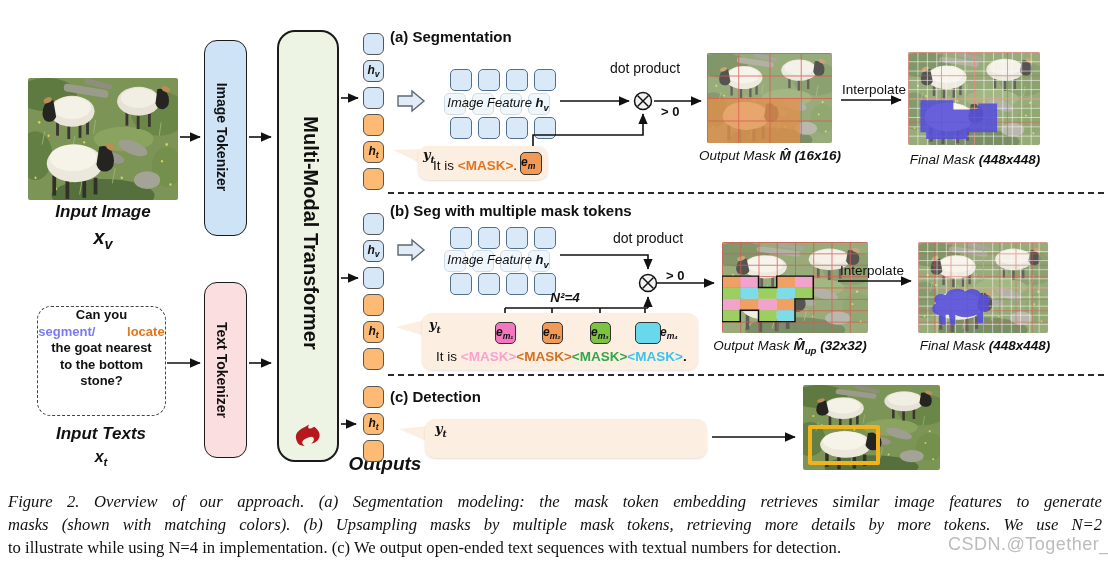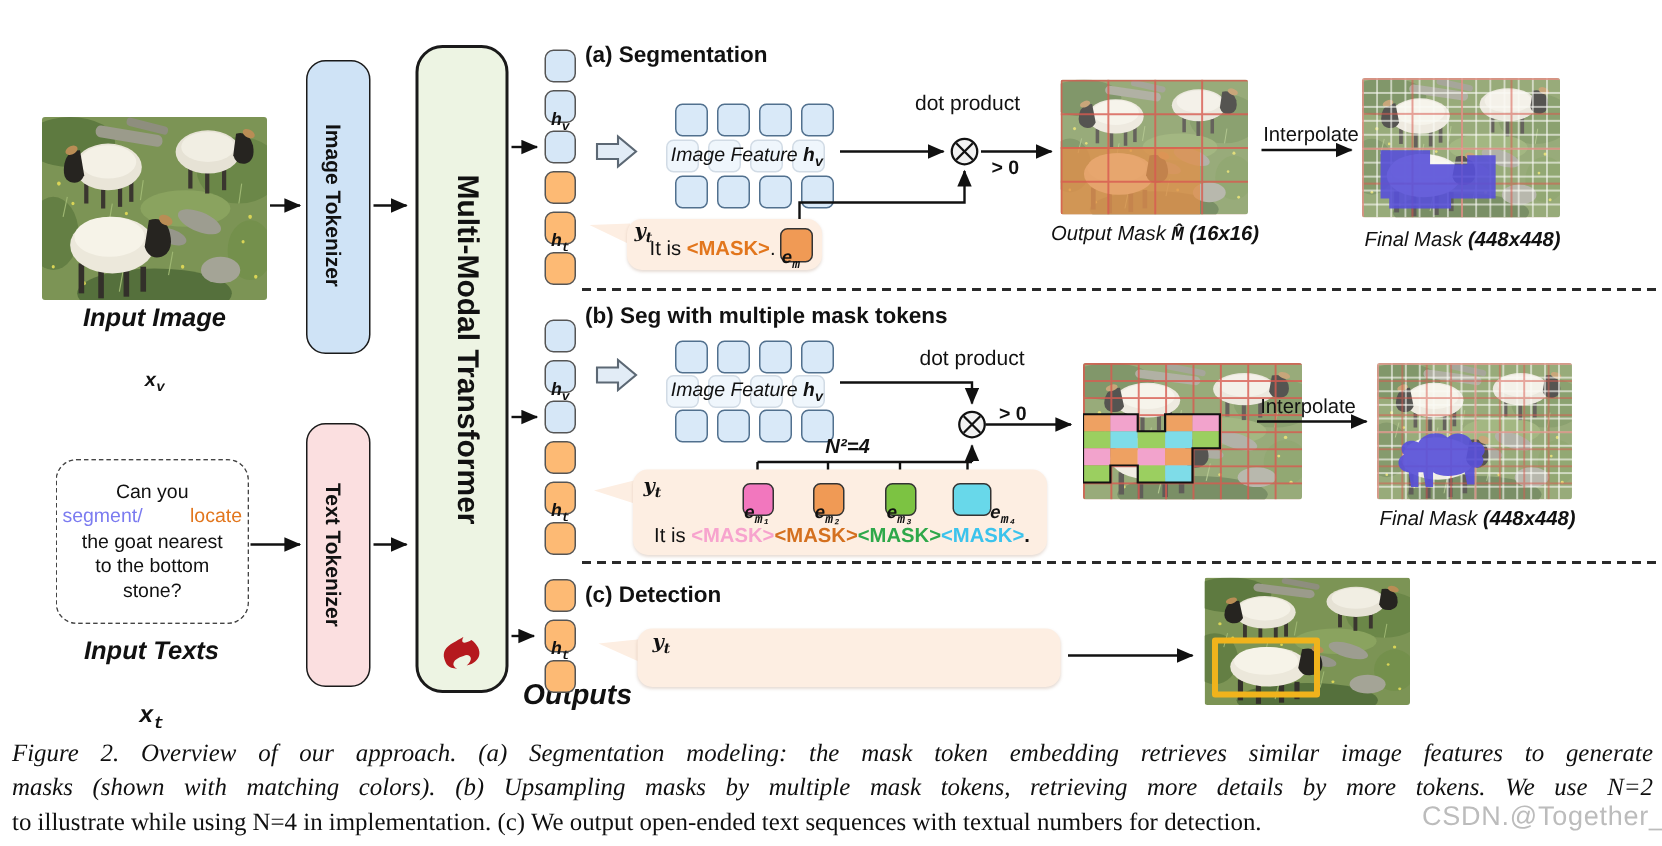--- a/index.html
+++ b/index.html
@@ -13,21 +13,21 @@
   .txttok{left:204px;top:282px;width:43px;height:176px;background:#fbdfe0;border-width:1.8px;border-radius:13px;}
   .vtext{position:absolute;transform-origin:0 0;transform:rotate(90deg);text-align:center;
          font-weight:bold;white-space:nowrap;}
   .vt-transformer{top:34px;left:339px;width:398px;height:56px;line-height:56px;font-size:20px;}
   .vt-tok{font-size:14px;}
   
   .tok{position:absolute;width:21px;height:22px;box-sizing:border-box;border:1.4px solid #555;
        border-radius:6px;display:flex;align-items:center;justify-content:center;}
   .tok.blue{background:#d6e7f7;}
   .tok.pink{background:#fdba74;text-align:center;}
-  .math{font-family:Liberation Mono, monospace;font-style:italic;font-weight:bold;margin-top:20px;}
+  .math{font-family:Liberation Sans, sans-serif;font-style:italic;font-weight:bold;}
   .tok .math{font-size:12px;}
   sub{font-size:0.72em;}
   
   .fbox{position:absolute;width:22px;height:22px;box-sizing:border-box;border:1.5px solid #51708e;
         border-radius:5px;background:#d9e9f8;}
   .fbox.ghost{opacity:.4;border-color:#8fa8c0;}
   .featlbl{position:absolute;font-style:italic;font-size:13px;text-align:center;white-space:nowrap;}
   
   .pic{position:absolute;overflow:hidden;border-radius:2px;}
   .pic svg.ph{position:absolute;left:0;top:0;width:100%;height:100%;}
@@ -59,22 +59,22 @@
   .em-single{background:var(--em_fill);}
   .em0{background:var(--em_fills0);} .em1{background:var(--em_fills1);}
   .em2{background:var(--em_fills2);} .em3{background:var(--em_fills3);padding-left:24px;}
   .bubtxt{position:absolute;font-size:13.5px;white-space:nowrap;}
   .mask-tag{font-weight:bold;color:var(--mask_tag);}
   .mt0{font-weight:bold;color:var(--mask_tags0);} .mt1{font-weight:bold;color:var(--mask_tags1);}
   .mt2{font-weight:bold;color:var(--mask_tags2);} .mt3{font-weight:bold;color:var(--mask_tags3);}
   .yt{position:absolute;font-family:"DejaVu Serif",serif;font-style:italic;font-weight:bold;font-size:13px;}
   .dash{position:absolute;left:388px;width:716px;border-top:2.5px dashed #2a2a2a;}
   .prompt{position:absolute;left:37px;top:306px;width:129px;height:110px;box-sizing:border-box;
-          border:1.6px dashed #444;border-radius:14px;display:flex;align-items:center;justify-content:center;
-          text-align:center;font-size:13px;line-height:16.5px;font-weight:normal;}
+          border:1.6px dashed #444;border-radius:14px;display:flex;justify-content:center;
+          text-align:center;font-size:13px;line-height:16.5px;font-weight:bold;}
   .seg-word{color:var(--seg);} .loc-word{color:var(--loc);margin-left:28px;}
   .outputs{position:absolute;left:330px;top:453px;width:110px;text-align:center;
            font-weight:bold;font-style:italic;font-size:19px;}
   .caption{position:absolute;left:8px;top:490px;width:1094px;font-family:"Liberation Serif",serif;
            font-size:16.6px;line-height:23px;color:#101010;}
   .cap-j{text-align:justify;text-align-last:justify;font-style:italic;}
   .watermark{position:absolute;left:948px;top:534px;font-size:18px;color:#bcbcbc;letter-spacing:.5px;z-index:7;}
   .wires{position:absolute;left:0;top:0;z-index:5;pointer-events:none;}
 </style>
 </head>
@@ -156,21 +156,21 @@
   </svg>
 
   <div class="pic" style="left:28px;top:78px;width:150px;height:122px">
     <svg class="ph" viewBox="0 0 160 110" preserveAspectRatio="none">
         <use href="#fieldsym"></use>
       </svg>
   </div>
   <div class="io-label" style="left:28px;top:202px;width:150px">
     <span>Input Image</span>
   </div>
-  <div class="io-label math" style="left:28px;top:226px;width:150px;font-size:13px">
+  <div class="io-label math" style="left:28px;top:226px;width:150px;font-size:20px">
     <span>x</span><sub>v</sub>
   </div>
 
   <div class="prompt">
     <div>
       <span>Can you</span><br>
       <span class="seg-word">segment/</span><span class="loc-word"> locate</span><br>
       <span>the goat nearest</span><br>
       <span>to the bottom</span><br>
       <span>stone?</span>
@@ -319,20 +319,23 @@
         <rect x="0" y="68.75" width="20" height="13.75" fill="var(--cells0)"></rect>
         <rect x="20" y="68.75" width="20" height="13.75" fill="var(--cells1)"></rect>
         <rect x="40" y="68.75" width="20" height="13.75" fill="var(--cells0)"></rect>
         <rect x="60" y="68.75" width="20" height="13.75" fill="var(--cells1)"></rect>
         <rect x="0" y="82.5" width="20" height="13.75" fill="var(--cells2)"></rect>
         <rect x="40" y="82.5" width="20" height="13.75" fill="var(--cells2)"></rect>
         <rect x="60" y="82.5" width="20" height="13.75" fill="var(--cells3)"></rect>
       </g>
       <path d="M0 41.25 L40 41.25 L40 55 L60 55 L60 41.25 L100 41.25 L100 68.75 L80 68.75 L80 96.25 L40 96.25 L40 82.5 L20 82.5 L20 96.25 L0 96.25 Z" fill="none" stroke="#111" stroke-width="1.6"></path>
     </svg>
+  </div>
+  <div class="masklbl" style="left:690px;top:338px;width:200px">
+    <span>Output Mask </span><span class="math"><span>M̂</span><sub>up</sub></span><b> (32x32)</b>
   </div>
 
   <div class="plain" style="left:836px;top:263px;width:72px;font-size:13.5px;text-align:center">Interpolate</div>
 
   <div class="pic" style="left:918px;top:242px;width:130px;height:91px">
     <svg class="ph" viewBox="0 0 160 110" preserveAspectRatio="none">
         <use href="#fieldsym"></use>
       </svg>
     <div class="ovl fade"></div>
     <div class="ovl fg"></div>

